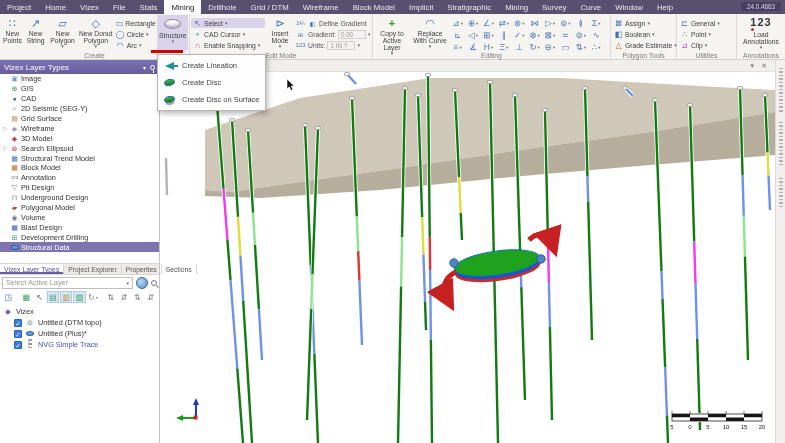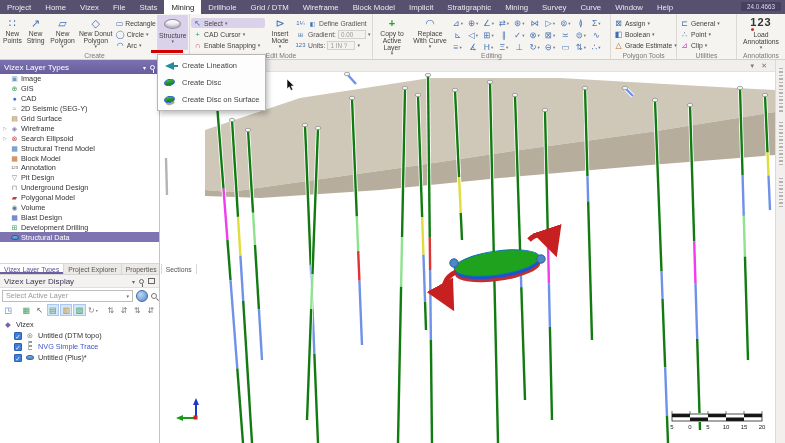--- a/index.html
+++ b/index.html
@@ -445,20 +445,25 @@
         <span class="lt-expand"></span>
         <span class="lt-icon" style="color: rgb(176, 138, 80);">▤</span>
         <span>Grid Surface</span>
       </div>
       <div class="lt-item">
         <span class="lt-expand">▷</span>
         <span class="lt-icon" style="color: rgb(138, 127, 181);">◈</span>
         <span>Wireframe</span>
       </div>
       <div class="lt-item">
+        <span class="lt-expand"></span>
+        <span class="lt-icon" style="color: rgb(192, 80, 80);">◆</span>
+        <span>3D Model</span>
+      </div>
+      <div class="lt-item">
         <span class="lt-expand">▷</span>
         <span class="lt-icon" style="color: rgb(192, 64, 64);">⊗</span>
         <span>Search Ellipsoid</span>
       </div>
       <div class="lt-item">
         <span class="lt-expand"></span>
         <span class="lt-icon" style="color: rgb(74, 127, 192);">▦</span>
         <span>Structural Trend Model</span>
       </div>
       <div class="lt-item">
@@ -506,26 +511,20 @@
         <span class="lt-icon"><span class="disc-glyph"></span></span>
         <span>Structural Data</span>
       </div>
     </div>
   <div class="tab-row" id="panel-tabs">
       <span class="tab active">Vizex Layer Types</span>
       <span class="tab">Project Explorer</span>
       <span class="tab">Properties</span>
       <span class="tab">Sections</span>
     </div>
-  <div class="display-header">
-    <span class="title">Vizex Layer Display</span>
-    <span class="hdr-arrow">▾</span>
-    <span class="pin-icon"></span>
-    <span class="float-icon"></span>
-  </div>
   <div class="combo-row">
     <div class="combo">
       <span>Select Active Layer</span>
       <span class="arrow">▾</span>
     </div>
     <span class="globe-btn"></span>
     <span class="search-icon"></span>
   </div>
   <div class="ld-toolbar" id="ld-toolbar">
       <span class="tb-btn">
@@ -570,27 +569,27 @@
         <span class="tree-icon" style="color: rgb(122, 95, 176);">◆</span>
         <span class="tree-label">Vizex</span>
       </div>
       <div class="tree-row child">
         <span class="cbx">✓</span>
         <span class="tree-icon" style="color: rgb(138, 143, 132);">⊛</span>
         <span class="tree-label">Untitled (DTM topo)</span>
       </div>
       <div class="tree-row child">
         <span class="cbx">✓</span>
+        <span class="tree-icon"><span class="disc-glyph"></span></span>
+        <span class="tree-label">Untitled (Plus)*</span>
+      </div>
+      <div class="tree-row child">
+        <span class="cbx">✓</span>
         <span class="tree-icon"><span class="trace-icon"></span></span>
         <span class="tree-label active">NVG Simple Trace</span>
-      </div>
-      <div class="tree-row child">
-        <span class="cbx">✓</span>
-        <span class="tree-icon"><span class="disc-glyph"></span></span>
-        <span class="tree-label">Untitled (Plus)*</span>
       </div>
     </div>
 </div>
 
 <div class="viewport">
   <div class="vp-strip">
     <span>▾</span>
     <span>✕</span>
   </div>
   <div class="right-strip">

